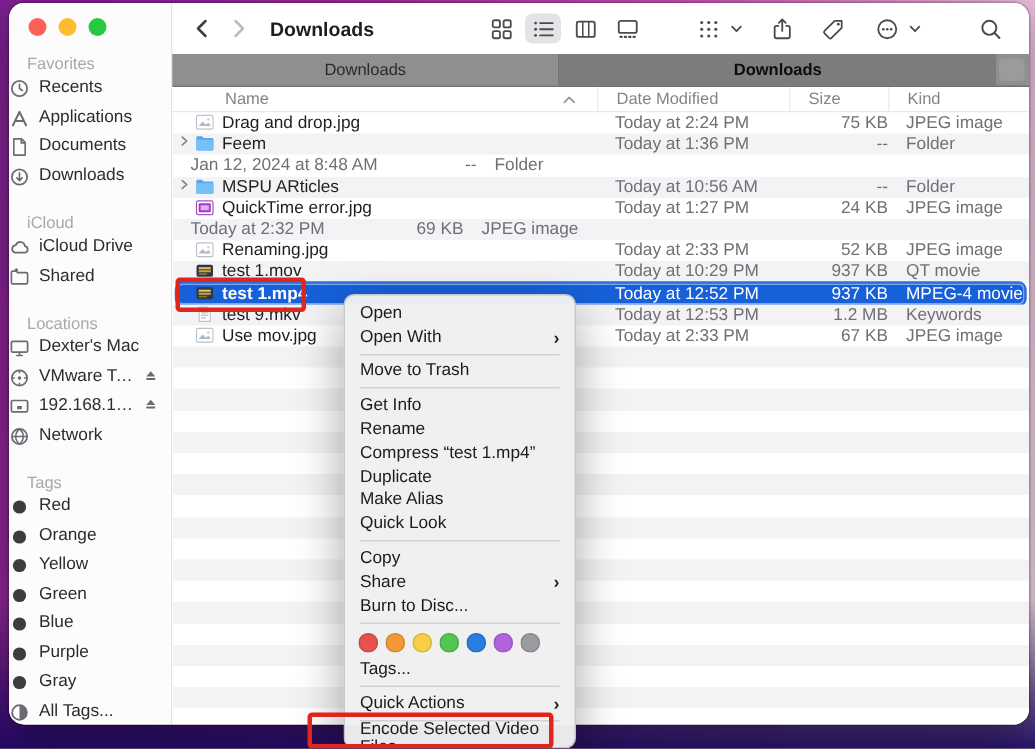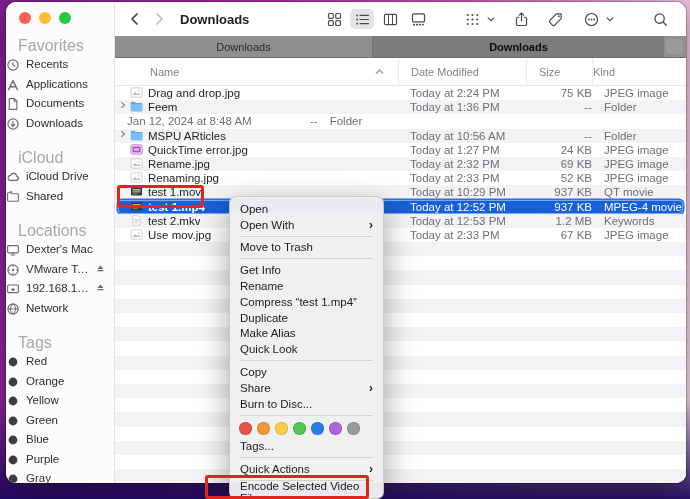--- a/index.html
+++ b/index.html
@@ -16,21 +16,21 @@
     position:absolute; left:6px; top:2px; width:680px; height:481px;
     background:#fff; border-radius:10px; display:flex;
     box-shadow:0 8px 26px rgba(0,0,0,.42), 0 0 0 1px rgba(0,0,0,.18);
     z-index:1;
   }
   
   .sidebar { flex:0 0 109px; width:109px; border-right:1px solid #e3e3e6; border-radius:10px 0 0 10px;
     background:#fcfcfd; padding-top:8px; overflow:hidden; }
   .traffic { display:flex; gap:8px; padding:2px 0 0 13px; }
   .tl { width:12px; height:12px; border-radius:50%; }
-  .sb-section-title { font-size:16px; color:#a7a7ad; margin:13px 0 3px 12px; }
+  .sb-section-title { font-size:11px; color:#a7a7ad; margin:13px 0 3px 12px; }
   .sb-item { display:flex; align-items:flex-start; gap:6px; height:19.5px; padding-left:0;
     font-size:11.5px; color:#2c2c30; cursor:default; white-space:nowrap; }
   .icn { display:inline-flex; }
   .sb-item .icn { width:14px; height:14px; color:#6b6b72; flex:none; }
   .icn svg { width:100%; height:100%; }
   .sb-label { overflow:hidden; text-overflow:ellipsis; }
   .sb-eject { margin-left:auto; margin-right:8px; width:11px !important; height:11px !important; color:#909095; }
   
   .main { flex:1; display:flex; flex-direction:column; min-width:0; }
   .toolbar { height:34px; display:flex; align-items:center; padding:0 14px 0 14px; background:#fff; border-radius:0 10px 0 0; }
@@ -45,27 +45,27 @@
   .tb-btn.active { background:#e4e4e7; }
   .wchev { width:8px; height:7px; color:#4a4a4f; margin-left:3px; display:inline-flex; }
   .ml30{margin-left:30px} .ml14{margin-left:14px} .ml10{margin-left:10px} .ml12{margin-left:12px} .ml34{margin-left:34px}
   
   .tabbar { height:22px; background:#8f8f8f; display:flex; align-items:stretch; border-bottom:1px solid rgba(0,0,0,.22); }
   .tab { display:flex; align-items:center; justify-content:center; font-size:11px; color:#2a2a2c; }
   .tab.inactive { flex:0 0 258px; background:#8f8f8f; border-right:1px solid #747474; }
   .tab.active { flex:1; background:#7c7c7c; color:#0c0c0c; font-weight:700; }
   .tab-plus { flex:0 0 17px; margin:3px 3px 3px 2px; background:#9b9b9b; border-radius:3px; }
   
-  .cols { height:28px; display:flex; align-items:stretch; font-size:11px; color:#83838a; background:#fff; border-bottom:1px solid #e9e9ec; }
+  .cols { height:17px; display:flex; align-items:stretch; font-size:11px; color:#83838a; background:#fff; border-bottom:1px solid #e9e9ec; }
   .cols > span { display:flex; align-items:center; }
   .col-name { flex:0 0 283px; padding-left:35px; }
   .sort { margin-left:auto; margin-right:14px; width:9px; height:7px; color:#98989e; display:inline-flex; }
   .col-date { flex:0 0 128px; padding-left:12px; border-left:1px solid #ececef; }
   .col-size { flex:0 0 66px; padding-left:12px; border-left:1px solid #ececef; }
-  .col-kind { flex:1; border-left:1px solid #ececef; }
+  .col-kind { flex:1; padding-left:12px; border-left:1px solid #ececef; }
   
   .listbody { flex:1; overflow:hidden; position:relative; background:#fff; border-radius:0 0 10px 0; }
   .row { height:14.2px; display:flex; align-items:center; font-size:11.5px; color:#1f1f22; position:relative; }
   .row:nth-child(even) { background:#f3f3f5; }
   .row > * { position:relative; z-index:1; }
   .cell-name { flex:0 0 283px; display:flex; min-width:0; }
   .disc { width:15px; padding-left:5px; color:#7d7d82; display:inline-flex; flex:none; }
   .disc svg { width:6px; height:8px; }
   .ficon { width:13px; height:11px; display:inline-flex; margin-right:5px; flex:none; }
   .ficon svg { width:100%; height:100%; }
@@ -492,31 +492,20 @@
                     <rect x="4" y="4.2" width="6" height="3.6" fill="#d9b3ea"></rect>
                   </svg>
                 </span>
                 <span class="fname">QuickTime error.jpg</span>
               </span>
               <span class="cell-date">Today at 1:27 PM</span>
               <span class="cell-size">24 KB</span>
               <span class="cell-kind">JPEG image</span>
             </div>
             <div class="row">
-              <span class="cell-name">
-                <span class="disc"></span>
-                <span class="ficon">
-                  <svg viewBox="0 0 14 12">
-                    <rect x="1" y="1" width="12" height="10" rx="1.2" fill="#fff" stroke="#bfbfc6" stroke-width=".8"></rect>
-                    <path d="M2.5 8.8 5.5 5.5l2.3 2.4 1.8-1.7 1.9 2.6z" fill="#a9bccb"></path>
-                    <circle cx="9.6" cy="4" r="1" fill="#c9d4dd"></circle>
-                  </svg>
-                </span>
-                <span class="fname">Rename.jpg</span>
-              </span>
               <span class="cell-date">Today at 2:32 PM</span>
               <span class="cell-size">69 KB</span>
               <span class="cell-kind">JPEG image</span>
             </div>
             <div class="row">
               <span class="cell-name">
                 <span class="disc"></span>
                 <span class="ficon">
                   <svg viewBox="0 0 14 12">
                     <rect x="1" y="1" width="12" height="10" rx="1.2" fill="#fff" stroke="#bfbfc6" stroke-width=".8"></rect>
@@ -566,21 +555,21 @@
             </div>
             <div class="row">
               <span class="cell-name">
                 <span class="disc"></span>
                 <span class="ficon">
                   <svg viewBox="0 0 14 12">
                     <path d="M3 .8h5.6L11 3.2v8H3z" fill="#fff" stroke="#c0c0c7" stroke-width=".8"></path>
                     <path d="M4.4 5h5.2M4.4 6.8h5.2M4.4 8.6h3.4" stroke="#b9b9c0" stroke-width=".8"></path>
                   </svg>
                 </span>
-                <span class="fname">test 2.mkv</span>
+                <span class="fname">test 9.mkv</span>
               </span>
               <span class="cell-date">Today at 12:53 PM</span>
               <span class="cell-size">1.2 MB</span>
               <span class="cell-kind">Keywords</span>
             </div>
             <div class="row">
               <span class="cell-name">
                 <span class="disc"></span>
                 <span class="ficon">
                   <svg viewBox="0 0 14 12">

